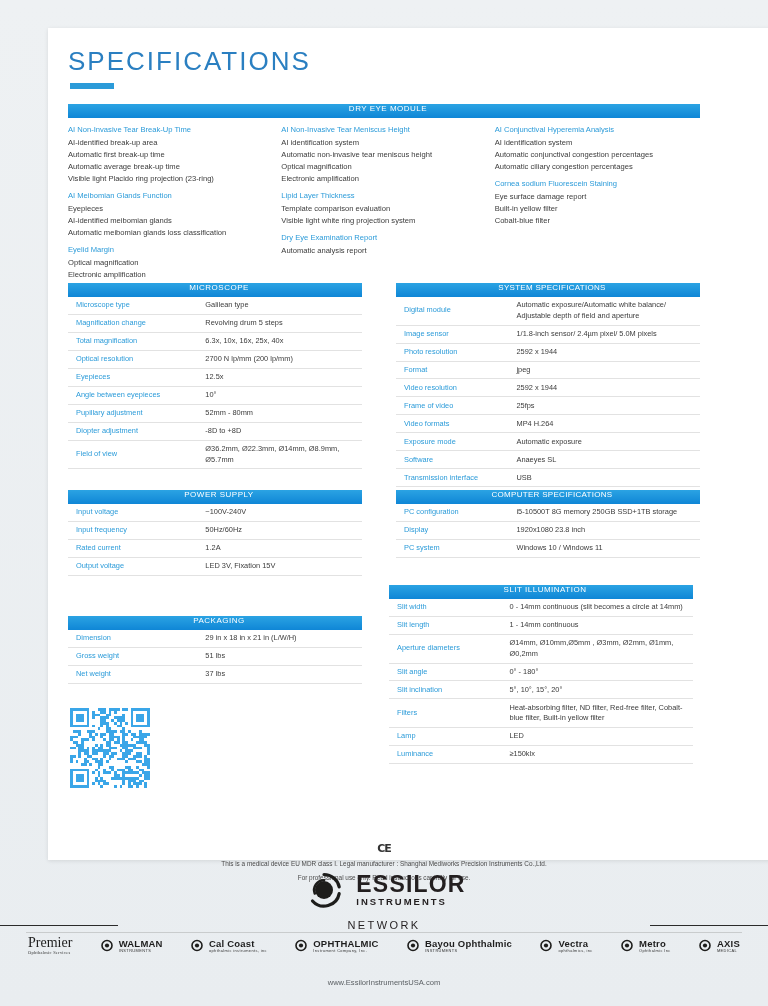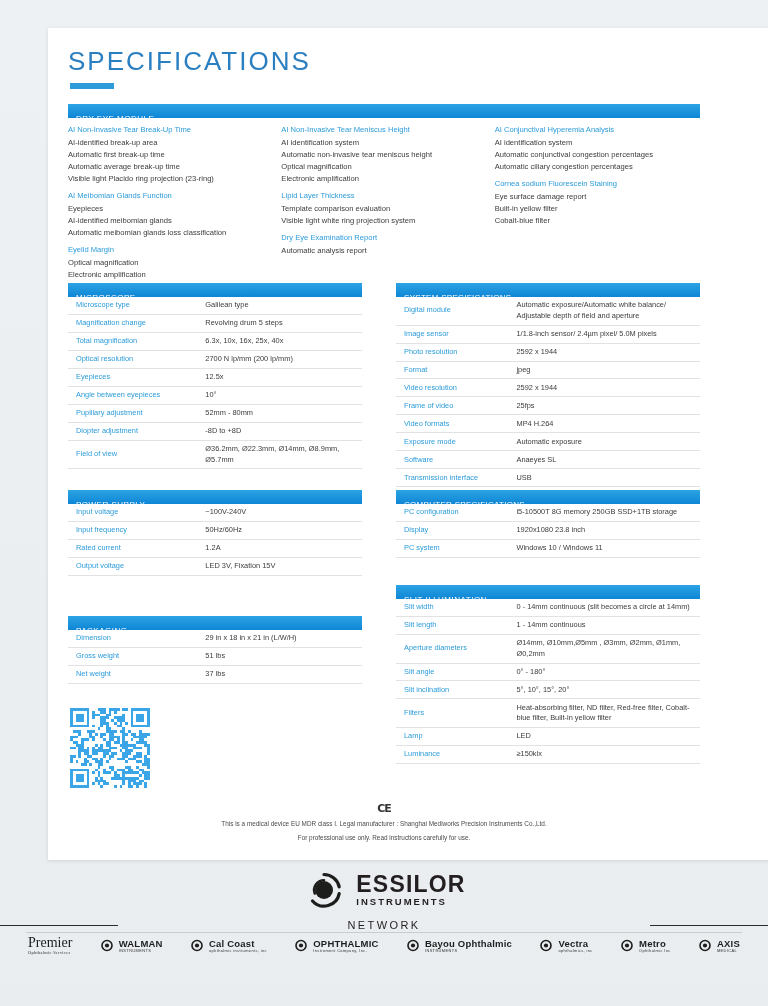--- a/index.html
+++ b/index.html
@@ -32,23 +32,24 @@
     position: absolute; left: 22px; top: 55px;
     width: 44px; height: 6px; background: #2b9bd9;
   }
 
   
   .bar {
     background: linear-gradient(180deg,#2ba3e3 0%, #0f86d6 100%);
     color: #ffffff;
     font-size: 8px;
     letter-spacing: 0.5px;
-    padding: 10px 0 3px 8px;
+    padding: 0 0 3px 8px;
     line-height: 1.25;
     height: 14px;
+    text-align: center;
   }
   .bar.wide { letter-spacing: 0.3px; }
 
   
   .dry-eye { position: absolute; left: 20px; top: 76px; width: 632px; }
   .dry-cols {
     display: flex; gap: 8px; margin-top: 6px;
   }
   .dry-col { width: 210px; padding-right: 8px; }
   .de-head {
@@ -71,21 +72,21 @@
   }
   .tbl td.k { color: #2b9bd9; width: 44%; }
   .tbl td.v { color: #3b3b3b; }
   .tbl tr:last-child td { border-bottom: 1px solid #e2e2e2; }
 
   #tbl-microscope { left: 20px; top: 255px; width: 294px; }
   #tbl-system     { left: 348px; top: 255px; width: 304px; }
   #tbl-power      { left: 20px;  top: 462px; width: 294px; }
   #tbl-packaging  { left: 20px;  top: 588px; width: 294px; }
   #tbl-computer   { left: 348px; top: 462px; width: 304px; }
-  #tbl-slit       { left: 348px; top: 557px; width: 304px; }
+  #tbl-slit       { left: 341px; top: 557px; width: 304px; }
 
   #tbl-system td.k, #tbl-computer td.k, #tbl-slit td.k { width: 37%; }
 
   
   .qr {
     position: absolute; left: 22px; top: 680px;
     width: 80px; height: 80px;
     background: #ffffff;
   }
   .qr svg { display:block; }
@@ -94,21 +95,21 @@
   .vcopy {
     position: absolute; right: 6px; top: 648px;
     font-size: 5.6px; color: #8d9296;
     writing-mode: vertical-rl;
     letter-spacing: 0.2px;
     white-space: nowrap;
   }
 
   
   .ce-wrap {
-    position: absolute; left: 0; top: 774px; width: 672px; text-align: center;
+    position: absolute; left: 0; top: 814px; width: 672px; text-align: center;
   }
   .ce-mark { font-size: 11px; color: #333; font-weight: 700; letter-spacing:-1px;
              font-family: "DejaVu Sans", sans-serif; }
   .legal { font-size: 6.4px; color: #4a4a4a; line-height: 11px; margin-top: 3px; }
 
   
   .brand {
     position: absolute; left: 0; top: 868px; width: 768px; text-align: center;
   }
   .brand-row { display: flex; align-items: center; justify-content: center; gap: 10px; }
@@ -919,13 +920,14 @@
           <circle cx="8" cy="7.5" r="5" fill="none" stroke="#1d1d1b" stroke-width="1.6"></circle>
           <circle cx="8" cy="7.5" r="2.1" fill="#1d1d1b"></circle>
         </svg>
         <div class="pl-txt">
           <div class="pl-main">AXIS</div>
           <div class="pl-sub">MEDICAL</div>
         </div>
       </div>
     </div>
 
+  <div class="site">www.EssilorInstrumentsUSA.com</div>
 </div>
 
 </body></html>

